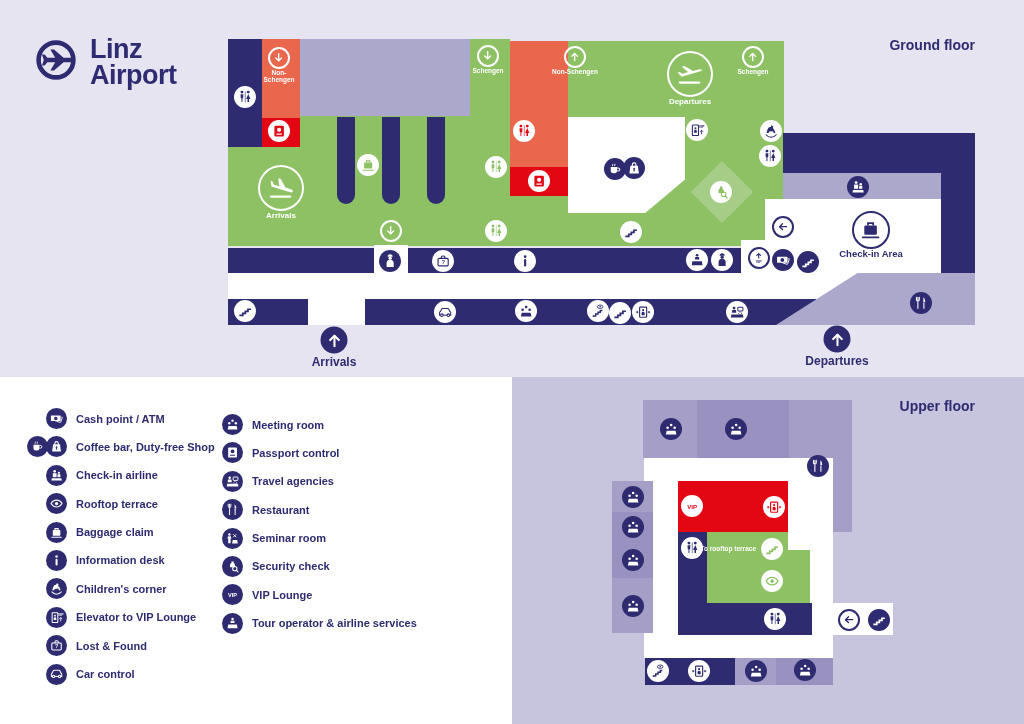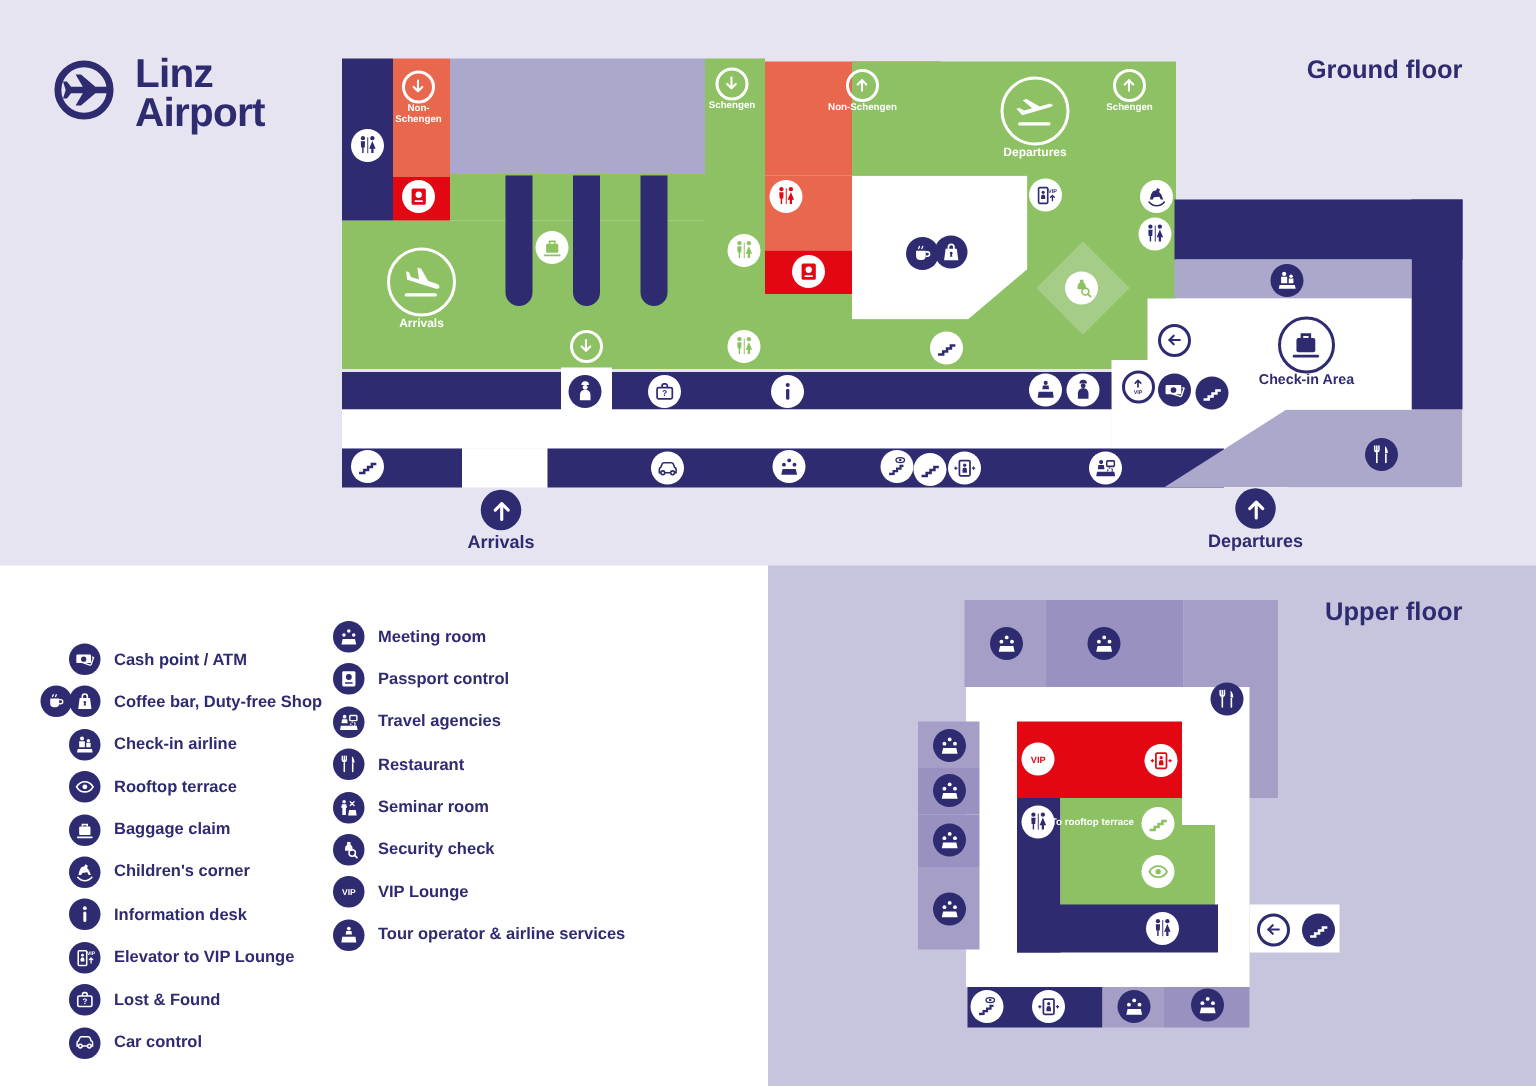--- a/index.html
+++ b/index.html
@@ -11,21 +11,21 @@
   .quad{position:absolute;}
   .shape{position:absolute;}
   .layer{position:absolute;left:0;top:0;width:1024px;height:724px;pointer-events:none;}
 
   
   .logo{position:absolute;left:32px;top:36px;display:flex;align-items:flex-start;gap:10px;color:var(--navy);}
   .logo-mark{width:48px;height:48px;display:block;}
   .logo-mark svg{width:100%;height:100%;display:block;}
   .logo-text{font-size:27px;font-weight:800;line-height:26px;letter-spacing:-0.5px;color:var(--navy);}
 
-  .floor-title{position:absolute;right:49px;font-size:17px;font-weight:800;color:var(--navy);}
+  .floor-title{position:absolute;right:49px;font-size:14px;font-weight:800;color:var(--navy);}
 
   
   .marker{position:absolute;transform:translate(-50%,-50%);border-radius:50%;
           display:flex;align-items:center;justify-content:center;box-sizing:border-box;}
   .m-ns{background:var(--navy);color:#fff;}
   .m-wn{background:#fff;color:var(--navy);}
   .m-wr{background:#fff;color:var(--red);}
   .m-wg{background:#fff;color:var(--green);}
   .m-ow{background:transparent;color:#fff;border:2px solid #fff;}
   .m-on{background:#fff;color:var(--navy);border:2px solid var(--navy);}
@@ -696,21 +696,21 @@
           <circle cx="12" cy="5.8" r="1.9"></circle>
           <circle cx="6.8" cy="10" r="1.9"></circle>
           <circle cx="17.2" cy="10" r="1.9"></circle>
           <path d="M5.5 14.3h13l1.3 5.7H4.2z"></path>
         </svg>
       </span>
     </div>
   </div>
 
 <div>
-  <div class="legend-col" id="legend-col-1" style="left:46px;top:429px;">
+  <div class="legend-col" id="legend-col-1" style="left:46px;top:408px;">
       <div class="legend-row">
         <span class="legend-ic">
           <svg viewBox="0 0 24 24" fill="currentColor">
             <path fill-rule="evenodd" d="M4 7h13.5a1 1 0 011 1v7a1 1 0 01-1 1H4a1 1 0 01-1-1V8a1 1 0 011-1zm6.8 2a2.8 2.8 0 100 5.6 2.8 2.8 0 000-5.6z"></path>
             <path d="M19.6 9.5l1.6.6-2.5 7.4a1 1 0 01-1.3.6l-8.5-2.9" fill="none" stroke="currentColor" stroke-width="1.4"></path>
           </svg>
         </span>
         <span class="legend-label">Cash point / ATM</span>
       </div>
       <div class="legend-row">
@@ -756,34 +756,34 @@
             <rect x="6" y="8" width="12" height="9" rx="1.2"></rect>
             <path d="M9.5 8V5.8h5V8" fill="none" stroke="currentColor" stroke-width="1.7"></path>
             <path d="M4.5 19.5h15" stroke="currentColor" stroke-width="1.7" stroke-linecap="round" fill="none"></path>
           </svg>
         </span>
         <span class="legend-label">Baggage claim</span>
       </div>
       <div class="legend-row">
         <span class="legend-ic">
           <svg viewBox="0 0 24 24" fill="currentColor">
+            <circle cx="12" cy="5.5" r="2"></circle>
+            <rect x="10.4" y="9" width="3.2" height="11" rx="1.6"></rect>
+          </svg>
+        </span>
+        <span class="legend-label">Information desk</span>
+      </div>
+      <div class="legend-row">
+        <span class="legend-ic">
+          <svg viewBox="0 0 24 24" fill="currentColor">
             <path d="M6.5 9.8l1.8-3.2 3.3-1 .9-2.1 2.7 1.4-.8 2.4 2.2 2.8 1.8 4.7H16l-1.4-2.8-5.4.6-1 2.2H5.2z"></path>
             <path d="M4.5 17.3a9.6 9.6 0 0015 0" fill="none" stroke="currentColor" stroke-width="1.6" stroke-linecap="round"></path>
           </svg>
         </span>
         <span class="legend-label">Children's corner</span>
-      </div>
-      <div class="legend-row">
-        <span class="legend-ic">
-          <svg viewBox="0 0 24 24" fill="currentColor">
-            <circle cx="12" cy="5.5" r="2"></circle>
-            <rect x="10.4" y="9" width="3.2" height="11" rx="1.6"></rect>
-          </svg>
-        </span>
-        <span class="legend-label">Information desk</span>
       </div>
       <div class="legend-row">
         <span class="legend-ic">
           <svg viewBox="0 0 24 24" fill="currentColor">
             <rect x="5" y="4.5" width="9" height="15.5" rx="1" fill="none" stroke="currentColor" stroke-width="1.6"></rect>
             <circle cx="9.5" cy="9.2" r="1.5"></circle>
             <path d="M7.5 15.8v-2.4a2 2 0 014 0v2.4z"></path>
             <text x="18.6" y="9.5" font-size="5.4" text-anchor="middle" font-weight="bold" fill="currentColor" font-family="Liberation Sans,sans-serif">VIP</text>
             <path d="M18.6 17.5v-5.3M16.8 14l1.8-1.8 1.8 1.8" stroke="currentColor" stroke-width="1.3" fill="none" stroke-linecap="round" stroke-linejoin="round"></path>
           </svg>

